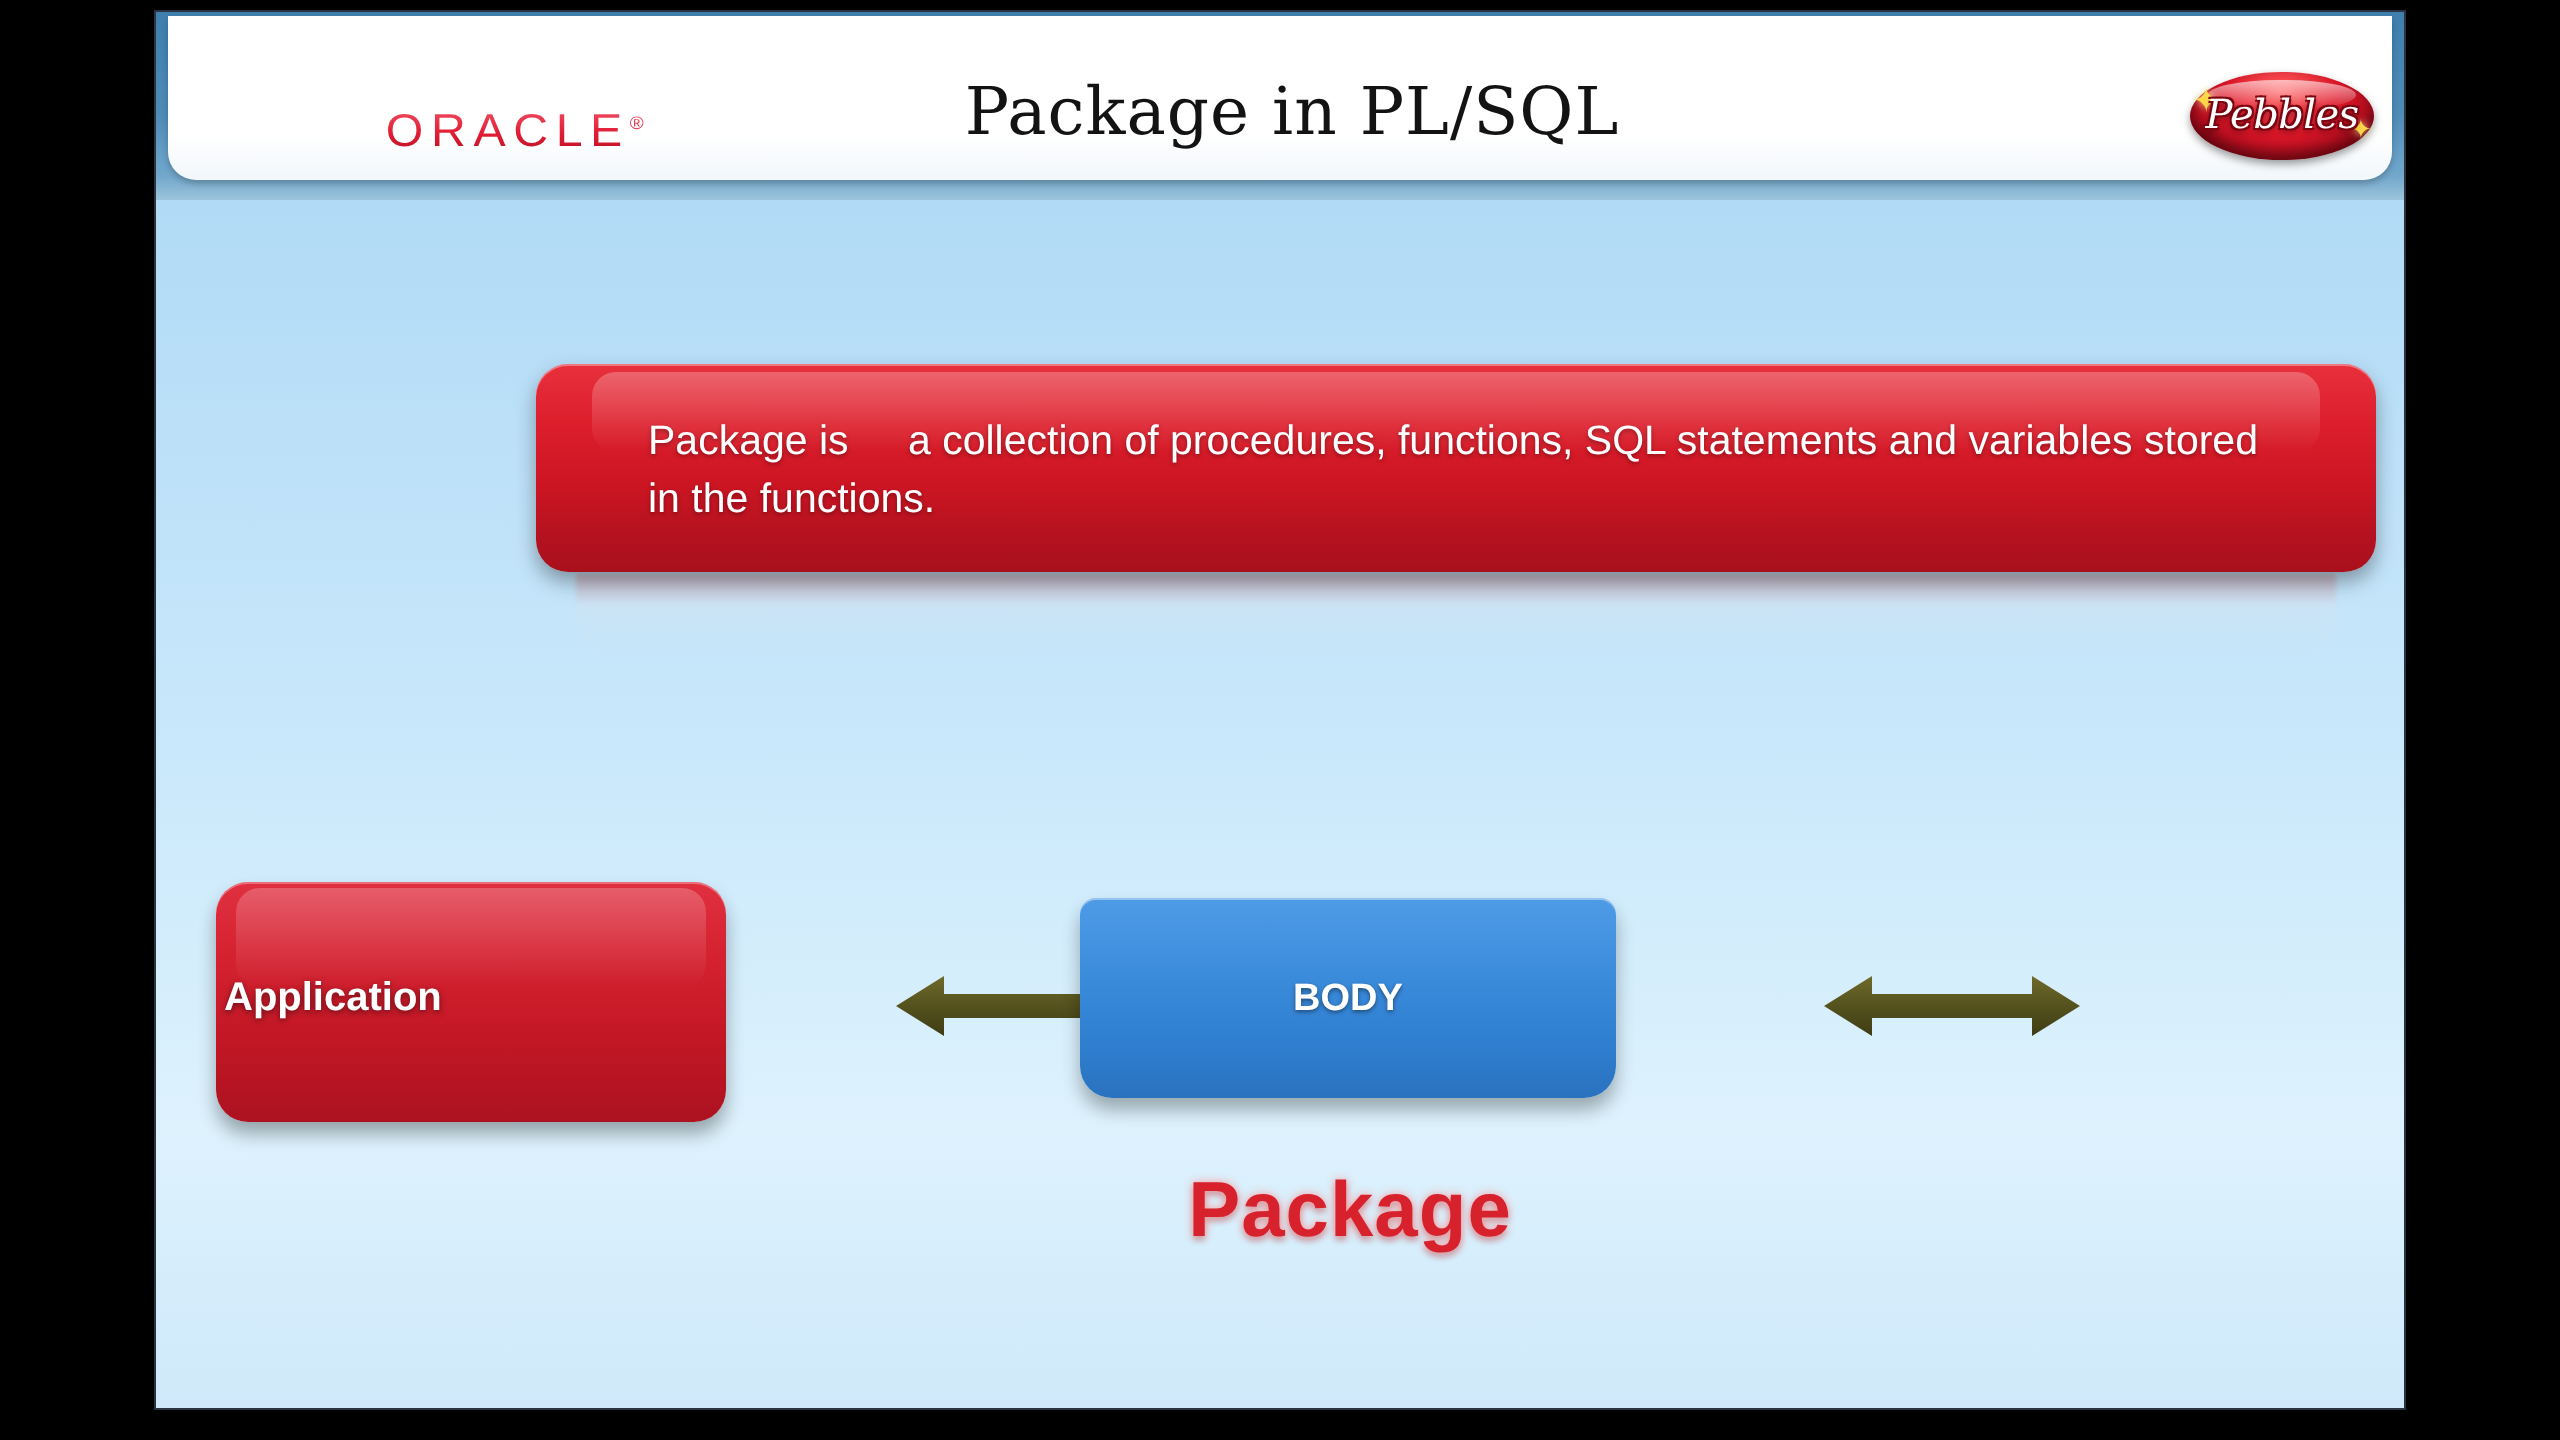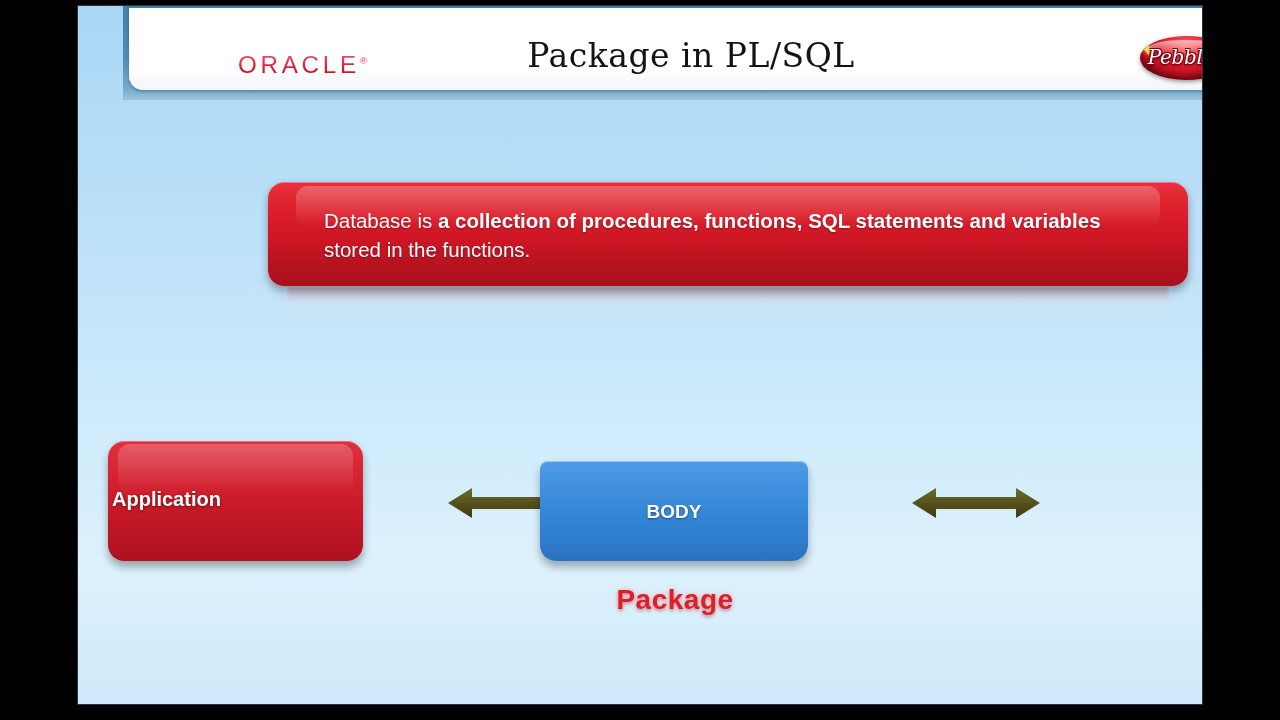--- a/index.html
+++ b/index.html
@@ -12,21 +12,20 @@
     position:absolute;left:78px;top:6px;width:1124px;height:698px;
     background:linear-gradient(180deg,#a8d6f4 0%,#b4dcf7 18%,#cbe9fb 55%,#ddf2fd 80%,#cfe9fa 100%);
     overflow:hidden;
     box-shadow:0 0 0 1px #2a3440;
   }
 
   
   .header-band{
     position:absolute;left:0;top:0;width:1124px;height:94px;
     background:linear-gradient(180deg,#3f7fad 0%,#4f8cb8 55%,#74a9cd 88%,#9cc4db 100%);
-    margin-left:45px;
   }
   .header-panel{
     position:absolute;left:6px;top:2px;width:1112px;height:82px;
     background:linear-gradient(180deg,#ffffff 0%,#ffffff 72%,#f2f7fb 100%);
     border-radius:0 0 14px 14px;
     box-shadow:0 2px 3px rgba(0,0,0,.22);
   }
   .oracle-logo{
     position:absolute;left:112px;top:44px;
     font-family:"Liberation Sans",sans-serif;
@@ -83,21 +82,21 @@
     content:"";position:absolute;left:3%;top:4px;width:94%;height:38%;
     border-radius:12px;
     background:linear-gradient(180deg,rgba(255,255,255,.26),rgba(255,255,255,0));
     pointer-events:none;
   }
   .banner-text{
     position:absolute;left:56px;top:24px;width:816px;
     font-size:20.5px;line-height:29px;color:#ffffff;font-weight:400;
     text-shadow:0 1px 2px rgba(0,0,0,.35);
   }
-  .banner-text b{font-weight:bold;}
+  .banner-text b{font-weight:normal;margin-left:24px;}
   .banner-reflect{
     position:absolute;left:20px;top:105px;width:880px;height:42px;
     border-radius:0 0 22px 22px;
     background:linear-gradient(180deg,rgba(205,150,160,.55) 0%,rgba(222,225,235,.28) 38%,rgba(230,245,253,0) 100%);
     filter:blur(1px);
   }
 
   
   .diagram{position:absolute;left:0;top:380px;width:1124px;height:250px;}
 
@@ -126,33 +125,33 @@
     position:absolute;left:14px;top:0;width:240px;height:56px;
     border-radius:12px 12px 4px 4px;
     background:linear-gradient(180deg,#fdb23d 0%,#f9a227 45%,#f39415 100%);
     box-shadow:0 2px 4px rgba(0,0,0,.25), inset 0 1px 0 rgba(255,255,255,.45);
   }
   .spec-label{
     position:absolute;left:0;top:16px;width:240px;text-align:center;
     color:#fff;font-weight:bold;font-size:18px;text-shadow:0 1px 2px rgba(180,110,10,.85);
   }
   .body-box{
-    position:absolute;left:0;top:59px;width:268px;height:100px;
+    position:absolute;left:0;top:47px;width:268px;height:100px;
     border-radius:8px 8px 16px 16px;
     background:linear-gradient(180deg,#4e9ce6 0%,#3d8ddd 35%,#2f7fd1 72%,#2a72be 100%);
     box-shadow:0 6px 9px rgba(0,0,0,.3), inset 0 1px 0 rgba(255,255,255,.4);
     text-decoration:underline;
   }
   .body-label{
     position:absolute;left:0;top:40px;width:268px;text-align:center;
     color:#fff;font-weight:bold;font-size:19px;text-shadow:0 1px 2px rgba(0,0,0,.45);
   }
   .pkg-caption{
     position:absolute;left:0;top:182px;width:270px;text-align:center;
-    font-size:28px;font-weight:bold;color:#d7222e;
+    font-size:39px;font-weight:bold;color:#d7222e;
     text-shadow:0 0 5px rgba(255,160,160,.95), 0 2px 3px rgba(120,0,10,.35);
     letter-spacing:.5px;
   }
 
   .db{position:absolute;left:890px;top:20px;width:230px;height:210px;}
   .db-disc{
     position:absolute;left:26px;width:196px;height:60px;border-radius:50%/50%;
     background:linear-gradient(180deg,#ffffff 0%,#f3f4f6 35%,#d7dade 62%,#b3b8bd 85%,#cfd3d7 100%);
     box-shadow:0 3px 5px rgba(0,0,0,.3), inset 0 -5px 8px rgba(120,125,132,.5);
   }
@@ -196,21 +195,21 @@
         <div class="oval"></div>
         <div class="star s1">✦</div>
         <div class="star s2">✦</div>
         <div class="word">Pebbles</div>
       </div>
     </div>
 
     <div class="banner-wrap">
       <div class="banner-reflect"></div>
       <div class="banner">
-        <div class="banner-text"><span>Database is </span><b>a collection of procedures, functions, SQL statements and variables</b><span> stored in the functions.</span></div>
+        <div class="banner-text"><span>Package is </span><b>a collection of procedures, functions, SQL statements and variables</b><span> stored in the functions.</span></div>
       </div>
     </div>
 
     <div class="diagram">
 
       <div class="app-box">
         <div class="app-label">Application</div>
       </div>
 
       <div class="arrow a1">

